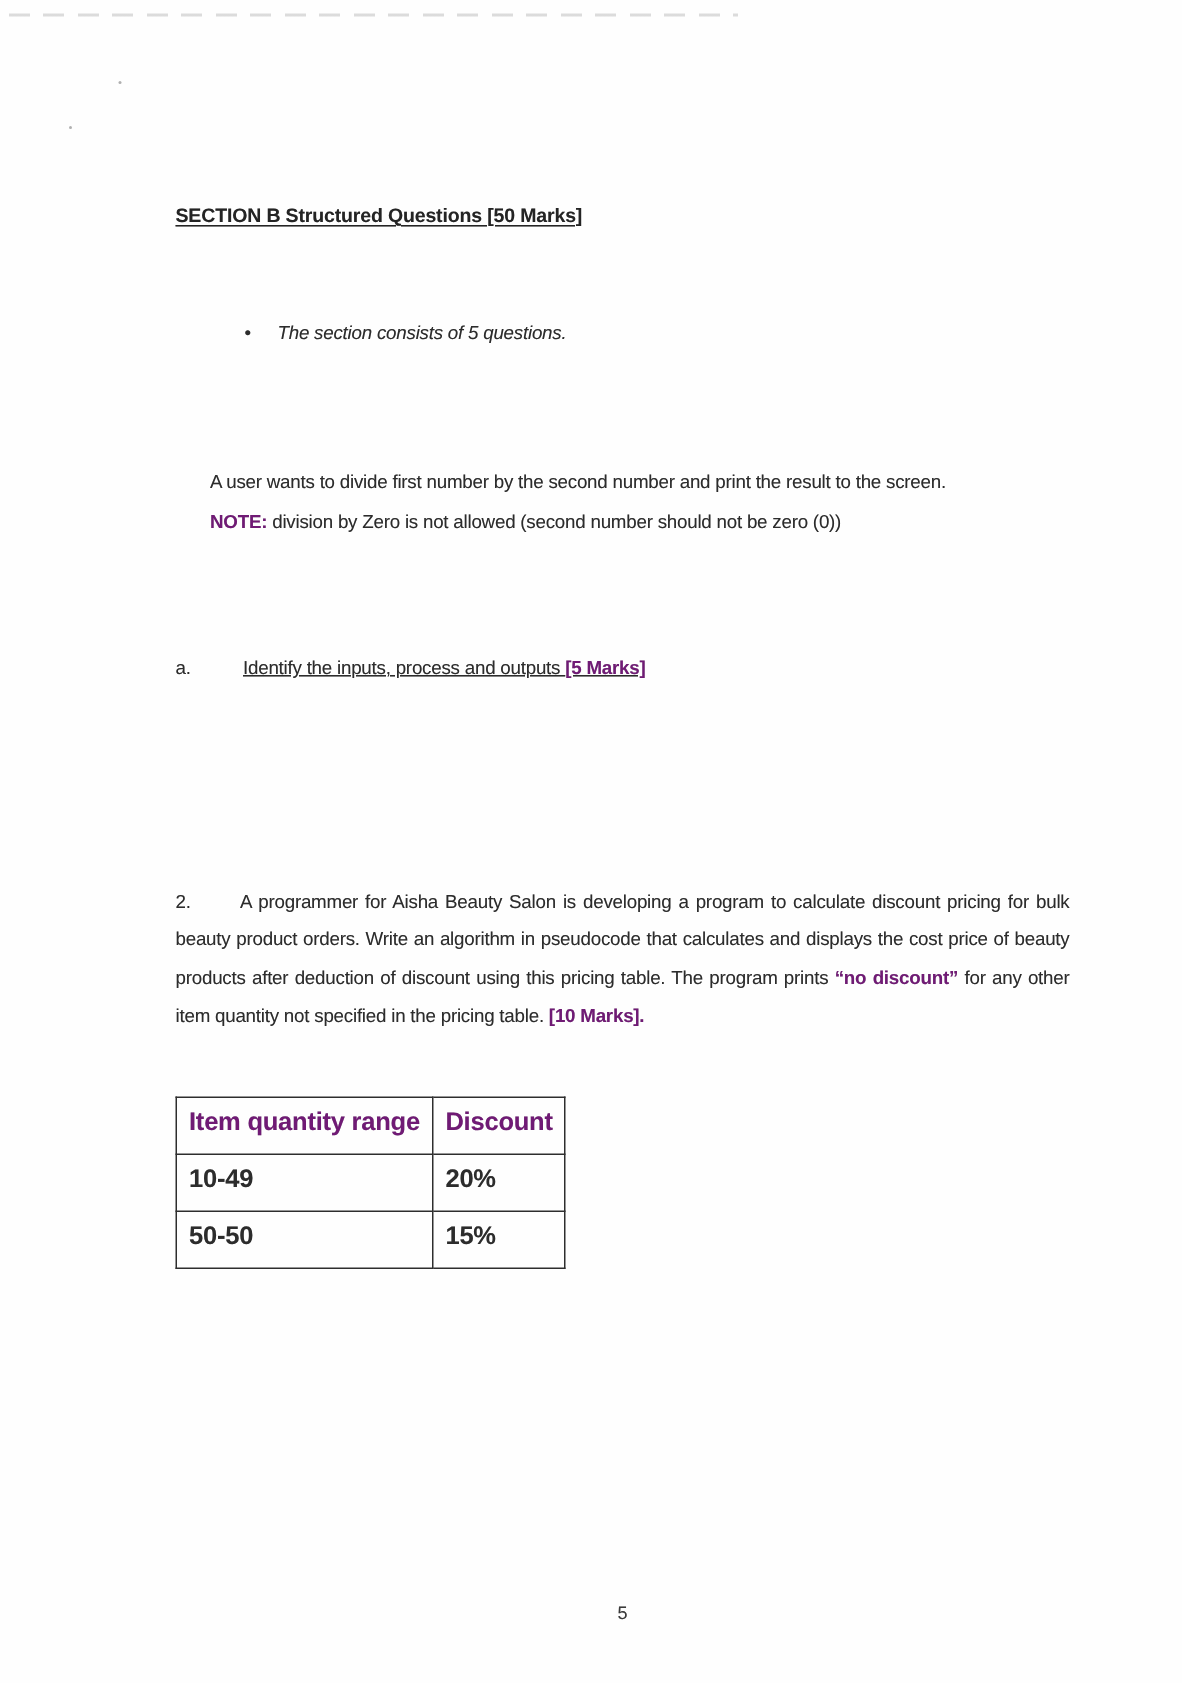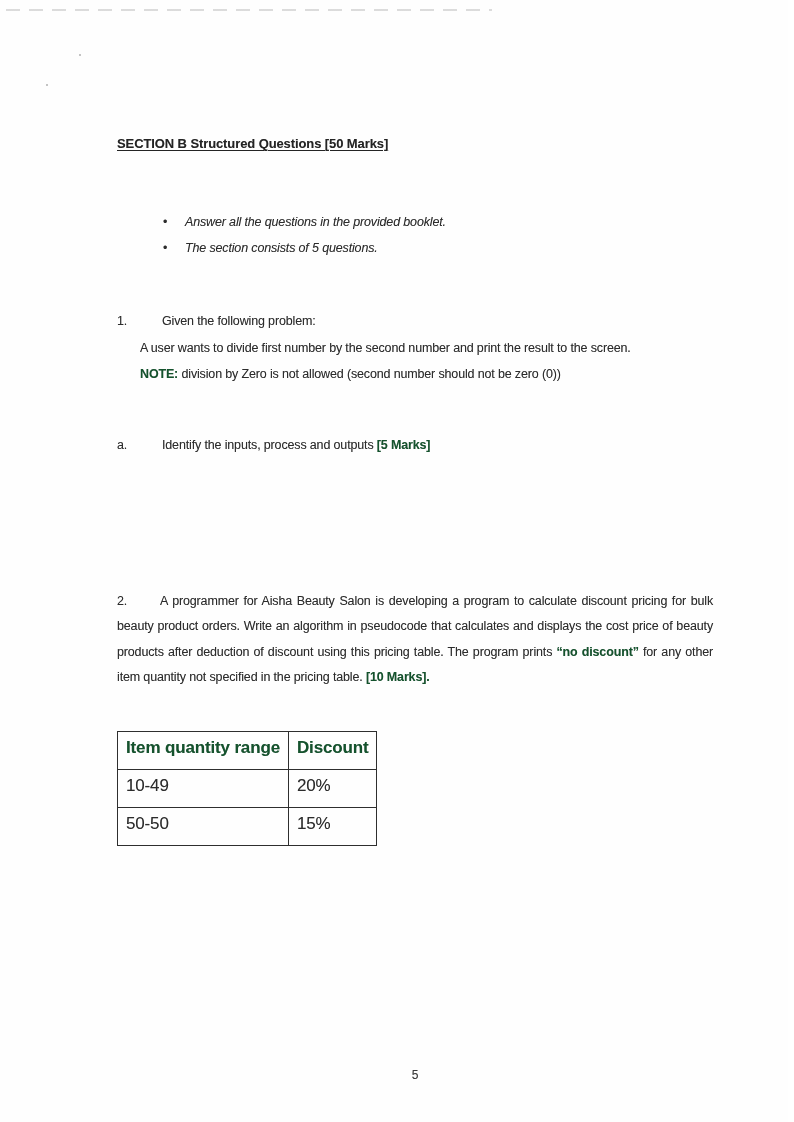--- a/index.html
+++ b/index.html
@@ -12,21 +12,21 @@
     width: 788px;
     height: 1122px;
     background: #fefefe;
     font-family: "Liberation Sans", sans-serif;
     font-size: 12.5px;
     letter-spacing: -0.15px;
     color: #2c2c2c;
     overflow: hidden;
     text-shadow: 0 0 0.4px rgba(45,45,45,0.35);
   }
-  b, th { color: #14532d; }
+  b, th { color: #701a75; }
 
   
   .scan-line {
     position: absolute;
     left: 6px; top: 9px;
     width: 486px; height: 2px;
     background: repeating-linear-gradient(90deg, #b9b9b9 0 14px, transparent 14px 23px);
     opacity: 0.5;
   }
   .speck {
@@ -70,20 +70,21 @@
     line-height: 26.5px;
   }
   .qnum { display: inline-block; width: 45px; }
   .qnum-2 { display: inline-block; width: 43px; }
   .q1-cont { margin-left: 23px; }
 
   .q1a {
     position: absolute;
     left: 117px; top: 438px;
     width: 630px;
+    text-decoration: underline;
   }
 
   .q1b {
     position: absolute;
     left: 117px; top: 513px;
     width: 596px;
     text-align: justify;
     line-height: 26.5px;
   }
 
@@ -103,20 +104,21 @@
     color: #2c2c2c;
   }
   .pricing-table th, .pricing-table td {
     border: 1.5px solid #2e2e2e;
     text-align: left;
     vertical-align: top;
     padding: 6px 8px;
     height: 38px;
     box-sizing: border-box;
     white-space: nowrap;
+    font-weight: bold;
   }
   .pricing-table th { font-weight: bold; }
   .col-range { width: 138px; min-width: 138px; }
   .col-discount { width: 66px; min-width: 66px; }
 
   .page-number {
     position: absolute;
     left: 117px; top: 1068px;
     width: 596px;
     text-align: center;
@@ -130,31 +132,25 @@
 <div class="page">
 
   <div class="scan-line"></div>
   <div class="speck speck-1"></div>
   <div class="speck speck-2"></div>
 
   <div class="heading">SECTION B Structured Questions [50 Marks]</div>
 
   <div class="instructions">
     <div class="instruction-row">
-      <span class="bullet">•</span><span>Answer all the questions in the provided booklet.</span>
-    </div>
-    <div class="instruction-row">
       <span class="bullet">•</span><span>The section consists of 5 questions.</span>
     </div>
   </div>
 
   <div class="q1">
-    <div>
-      <span class="qnum">1.</span><span>Given the following problem:</span>
-    </div>
     <div class="q1-cont">A user wants to divide first number by the second number and print the result to the screen.</div>
     <div class="q1-cont">
       <b>NOTE:</b><span> division by Zero is not allowed (second number should not be zero (0))</span>
     </div>
   </div>
 
   <div class="q1a">
     <span class="qnum">a.</span><span>Identify the inputs, process and outputs </span><b>[5 Marks]</b>
   </div>
 

